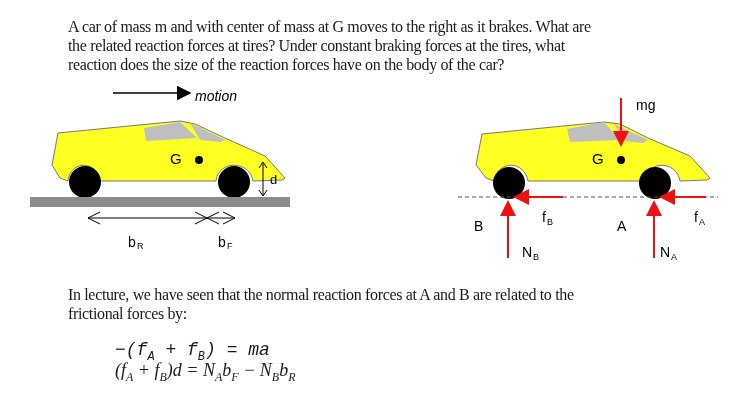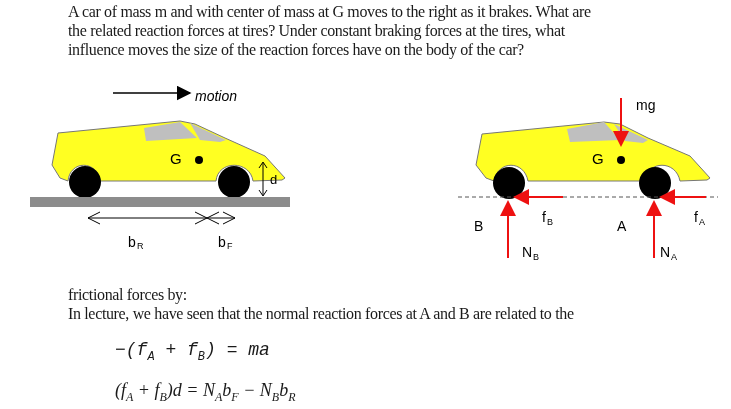--- a/index.html
+++ b/index.html
@@ -1,32 +1,32 @@
 <!DOCTYPE html>
 <html><head>
 <meta charset="utf-8">
 <style>
   html,body{margin:0;padding:0;background:#fff;}
   body{width:731px;height:409px;position:relative;overflow:hidden;font-family:"Liberation Serif","DejaVu Serif",serif;color:#1a1a1a;}
   .para{position:absolute;left:68px;font-size:16px;line-height:19px;letter-spacing:-0.35px;}
-  .p1{top:2px;width:660px;}
+  .p1{top:17px;width:660px;}
   .p2{top:285px;width:660px;}
   .eq{position:absolute;left:115px;font-family:"Liberation Serif",serif;font-size:18px;font-style:italic;}
   .eq1{top:340px;font-family:Liberation Mono, monospace;}
-  .eq2{top:380px;}
+  .eq2{top:360px;}
   .eq sub{font-size:12px;}
   svg{position:absolute;left:0;top:0;}
 </style>
 </head>
 <body>
 
 <div class="para p1">
   <div>A car of mass m and with center of mass at G moves to the right as it brakes. What are</div>
   <div>the related reaction forces at tires? Under constant braking forces at the tires, what</div>
-  <div>influence moves the size of the reaction forces have on the body of the car?</div>
+  <div>reaction does the size of the reaction forces have on the body of the car?</div>
 </div>
 
 <svg width="731" height="409">
   <defs>
     <marker id="blk" markerWidth="10" markerHeight="10" refX="9" refY="5" orient="auto">
         <path d="M0,0 L10,5 L0,10 z" fill="#000"></path>
       </marker>
     <marker id="red" markerWidth="8" markerHeight="8" refX="7" refY="4" orient="auto">
         <path d="M0,0 L8,4 L0,8 z" fill="#ee1111"></path>
       </marker>
@@ -76,18 +76,18 @@
     <text x="694" y="222" font-family="Liberation Sans,sans-serif" font-size="14">f</text>
     <text x="699" y="225" font-family="Liberation Sans,sans-serif" font-size="9">A</text>
     <text x="522" y="257" font-family="Liberation Sans,sans-serif" font-size="14">N</text>
     <text x="533" y="260" font-family="Liberation Sans,sans-serif" font-size="9">B</text>
     <text x="660" y="257" font-family="Liberation Sans,sans-serif" font-size="14">N</text>
     <text x="671" y="260" font-family="Liberation Sans,sans-serif" font-size="9">A</text>
   </g>
 </svg>
 
 <div class="para p2">
+  <div>In lecture, we have seen that the normal reaction forces at A and B are related to the</div>
   <div>frictional forces by:</div>
-  <div>In lecture, we have seen that the normal reaction forces at A and B are related to the</div>
 </div>
 
 <div class="eq eq1">−(f<sub>A</sub> + f<sub>B</sub>) = ma</div>
 <div class="eq eq2">(f<sub>A</sub> + f<sub>B</sub>)d = N<sub>A</sub>b<sub>F</sub> − N<sub>B</sub>b<sub>R</sub></div>
 
 </body></html>

